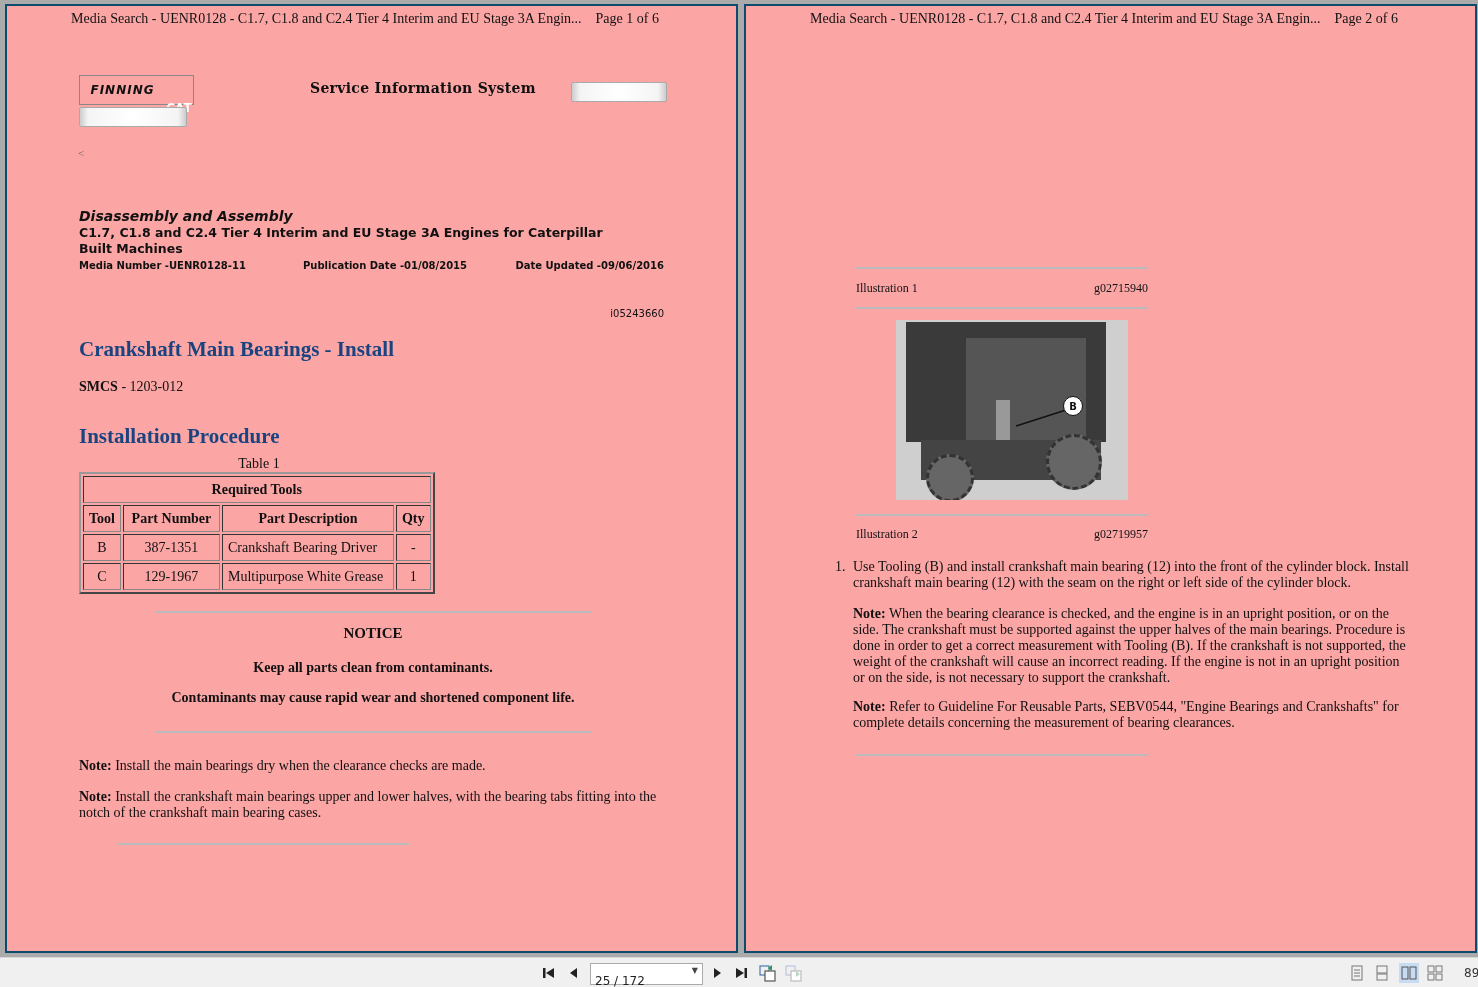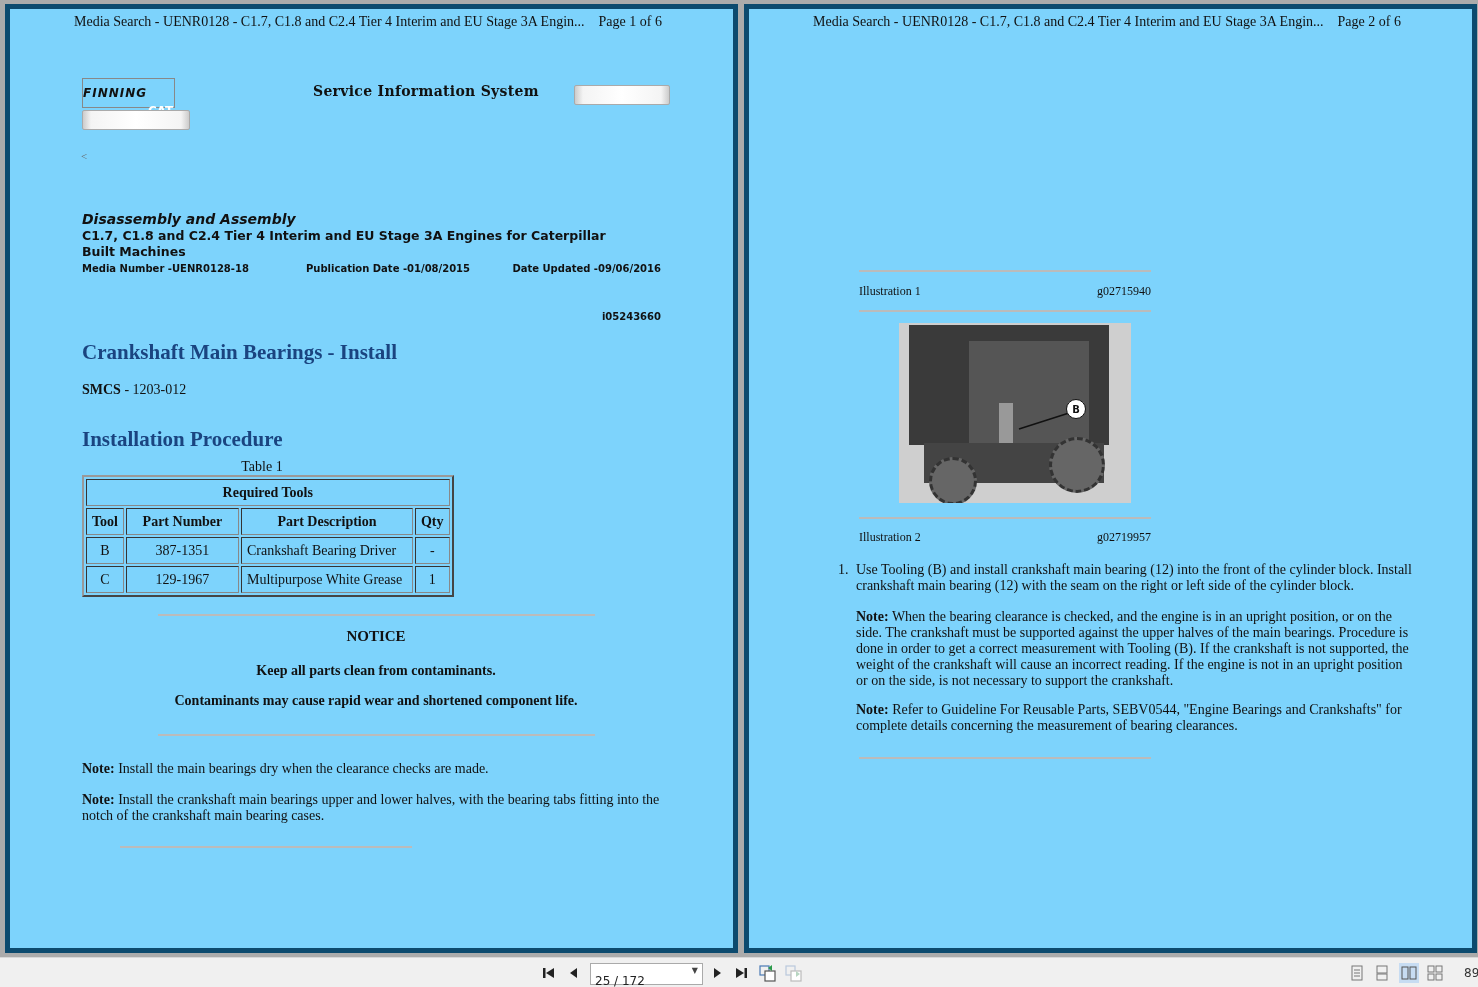--- a/index.html
+++ b/index.html
@@ -1,30 +1,30 @@
 <!DOCTYPE html>
 <html><head>
 <meta charset="utf-8">
 <style>
   * { box-sizing: border-box; margin: 0; padding: 0; }
   html, body { width: 1478px; height: 987px; overflow: hidden; background: #ababab; font-family: "Liberation Serif", serif; }
   .viewport { position: absolute; left: 0; top: 0; width: 1478px; height: 957px; background: #ababab; }
-  .page { position: absolute; top: 4px; height: 949px; background: #7dd3fc; border: 5px solid #0c4a6e; overflow: hidden; }
+  .page { position: absolute; top: 4px; height: 949px; background: #fca5a5; border: 2px solid #0c4a6e; overflow: hidden; }
   #page1 { left: 5px; width: 733px; }
   #page2 { left: 744px; width: 733px; }
   .hdr { position: absolute; top: 5px; font-size: 14px; color: #111; white-space: nowrap; }
   .hdr .pg { margin-left: 14px; }
   
-  .logo { position: absolute; left: 72px; top: 69px; width: 93px; height: 30px; border: 1px solid #888; display: flex; }
+  .logo { position: absolute; left: 72px; top: 69px; width: 115px; height: 30px; border: 1px solid #888; display: flex; }
   .logo .fin { flex: 1; display: flex; align-items: center; justify-content: center; font-family: "DejaVu Sans", sans-serif; font-weight: bold; font-style: italic; font-size: 12px; letter-spacing: 1px; color: #111; }
   .logo .cat { width: 28px; background: #000; color: #fff; display: flex; align-items: center; justify-content: center; font-family: "DejaVu Sans", sans-serif; font-weight: bold; font-size: 12px; margin-top: 32px; }
   .fakebtn { position: absolute; height: 20px; border: 1px solid #aaa; border-radius: 2px; background: linear-gradient(to right, #ccc 0, #f4f4f4 8px, #fff 50%, #f4f4f4 calc(100% - 8px), #ccc 100%); }
   .sis { position: absolute; left: 303px; top: 74px; font-family: "DejaVu Serif", serif; font-weight: bold; font-size: 14px; color: #111; letter-spacing: 0.3px; }
   .backarrow { position: absolute; left: 71px; top: 141px; font-size: 11px; color: #666; }
-  .sans { font-family: "DejaVu Sans", sans-serif; font-weight: bold; }
+  .sans { font-family: "DejaVu Sans", sans-serif; }
   .docttl { position: absolute; left: 72px; top: 202px; font-size: 14px; font-weight: bold; color: #111; font-style: italic; }
   .docsub { position: absolute; left: 72px; top: 219px; width: 560px; font-size: 12.5px; font-weight: bold; color: #111; line-height: 16px; }
   .meta { position: absolute; top: 254px; font-size: 10px; font-weight: bold; color: #111; }
   .iid { position: absolute; right: 72px; top: 302px; font-size: 10px; color: #111; }
   .h1 { position: absolute; left: 72px; font-weight: bold; color: #1a4480; font-size: 21px; }
   .smcs { position: absolute; left: 72px; top: 373px; font-size: 14px; color: #111; }
   .tcap { position: absolute; left: 72px; top: 450px; width: 360px; text-align: center; font-size: 14px; color: #111; }
   table.tools { position: absolute; left: 72px; top: 466px; border: 2px outset #999; border-spacing: 2px; font-size: 14px; color: #111; }
   table.tools td, table.tools th { border: 1px inset #888; padding: 4px 5px; height: 27px; text-align: center; }
   table.tools th { font-weight: bold; }
@@ -60,38 +60,38 @@
       <div class="fin">FINNING</div>
       <div class="cat">CAT</div>
     </div>
     <div class="fakebtn" style="left:72px; top:101px; width:108px;"></div>
     <div class="sis">Service Information System</div>
     <div class="fakebtn" style="left:564px; top:76px; width:96px;"></div>
     <div class="backarrow">&lt;</div>
 
     <div class="docttl sans">Disassembly and Assembly</div>
     <div class="docsub sans">C1.7, C1.8 and C2.4 Tier 4 Interim and EU Stage 3A Engines for Caterpillar Built Machines</div>
-    <div class="meta sans" style="left:72px;">Media Number -UENR0128-18</div>
+    <div class="meta sans" style="left:72px;">Media Number -UENR0128-11</div>
     <div class="meta sans" style="left:296px;">Publication Date -01/08/2015</div>
     <div class="meta sans" style="right:72px;">Date Updated -09/06/2016</div>
     <div class="iid sans">i05243660</div>
 
     <div class="h1" style="top:331px;">Crankshaft Main Bearings - Install</div>
     <div class="smcs"><b>SMCS</b><span> - 1203-012</span></div>
     <div class="h1" style="top:386px;margin-top:32px;">Installation Procedure</div>
 
     <div class="tcap">Table 1</div>
     <table class="tools">
       <tbody>
           <tr>
             <th colspan="4">Required Tools</th>
           </tr>
       <tr>
         <th>Tool</th>
-        <th style="width:113px;margin-left:16px;">Part Number</th>
+        <th style="width:97px;margin-left:16px;">Part Number</th>
         <th style="width:172px;">Part Description</th>
         <th>Qty</th>
       </tr>
       <tr>
         <td>B</td>
         <td>387-1351</td>
         <td class="desc">Crankshaft Bearing Driver</td>
         <td>-</td>
       </tr>
       <tr>

